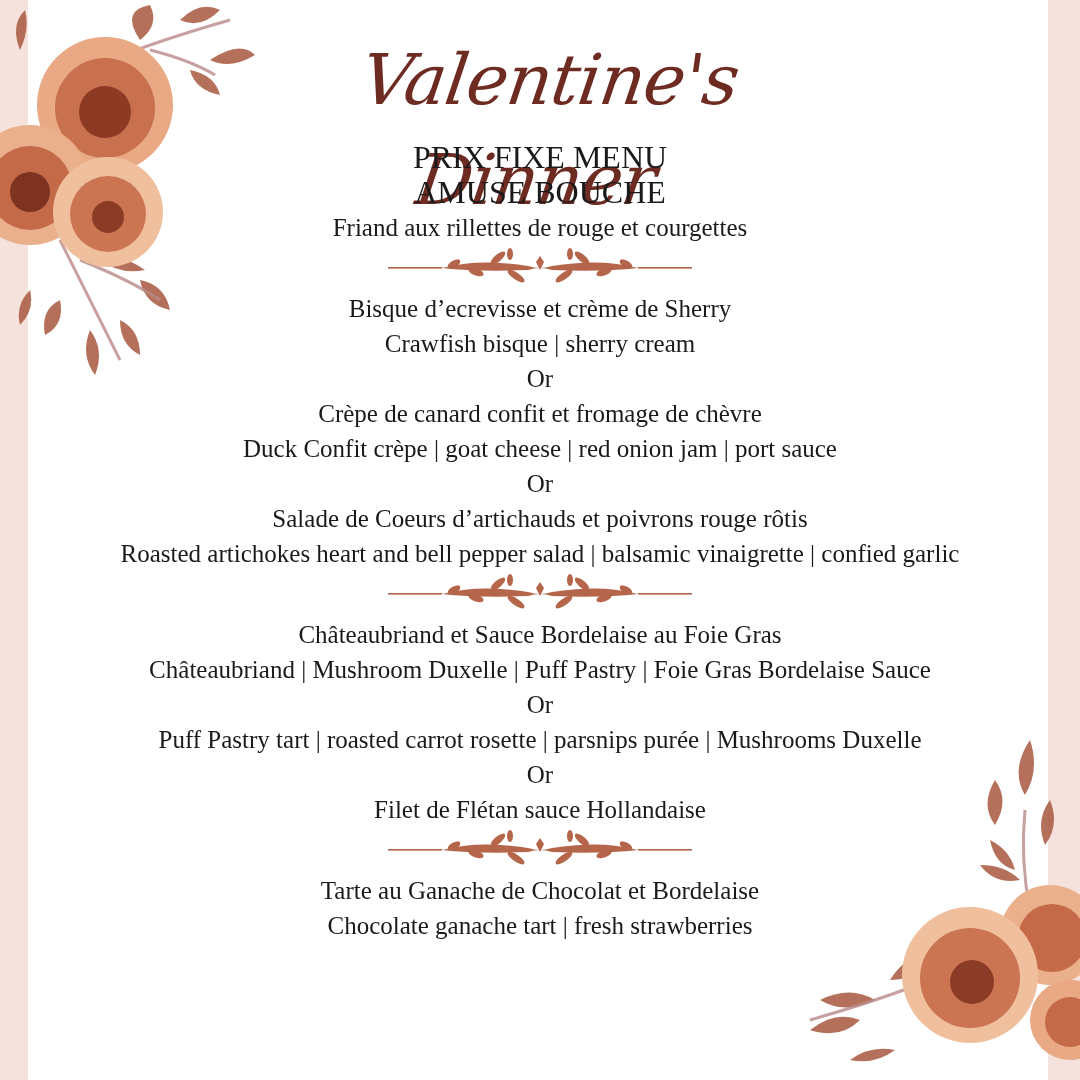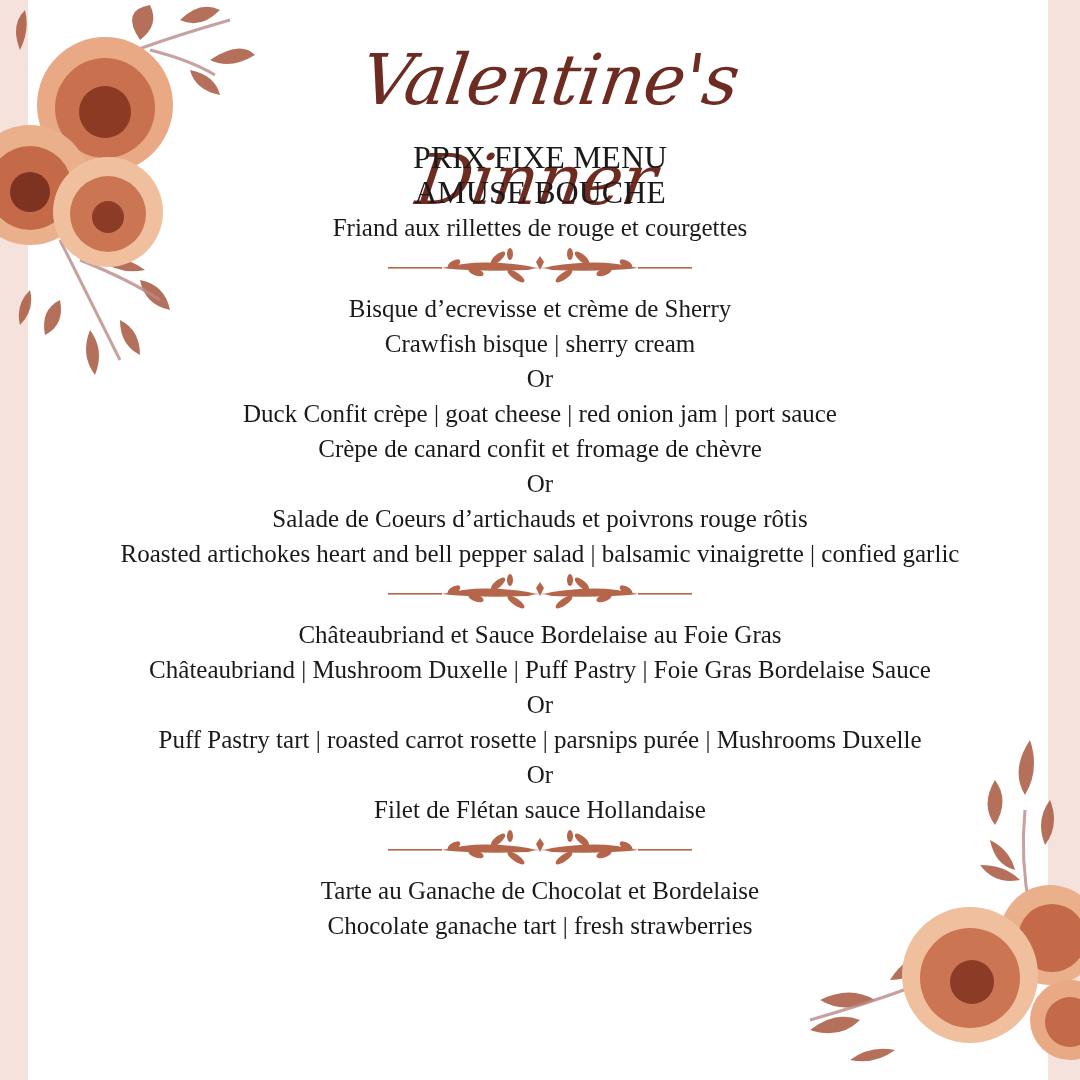--- a/index.html
+++ b/index.html
@@ -128,22 +128,22 @@
           <ellipse cx="176" cy="28" rx="10" ry="3.5" transform="rotate(-35 176 28)"></ellipse>
           <ellipse cx="182" cy="6" rx="3" ry="6"></ellipse>
           <path d="M148 14 L152 8 L156 14 L152 22z"></path>
         </g>
       </svg>
   </div>
 
   <div class="line">Bisque d’ecrevisse et crème de Sherry</div>
   <div class="line">Crawfish bisque | sherry cream</div>
   <div class="line or">Or</div>
+  <div class="line">Crèpe de canard confit et fromage de chèvre</div>
   <div class="line">Duck Confit crèpe | goat cheese | red onion jam | port sauce</div>
-  <div class="line">Crèpe de canard confit et fromage de chèvre</div>
   <div class="line or">Or</div>
   <div class="line">Salade de Coeurs d’artichauds et poivrons rouge rôtis</div>
   <div class="line">Roasted artichokes heart and bell pepper salad | balsamic vinaigrette | confied garlic</div>
 
   <div class="divider">
     <svg width="304" height="40" viewBox="0 0 304 40">
         <g fill="#b5654a">
           <rect x="0" y="19" width="54" height="1.6"></rect>
           <rect x="250" y="19" width="54" height="1.6"></rect>
           <path d="M54 20 Q90 10 140 18 Q152 22 164 18 Q214 10 250 20 Q214 24 164 22 Q152 18 140 22 Q90 24 54 20z"></path>

